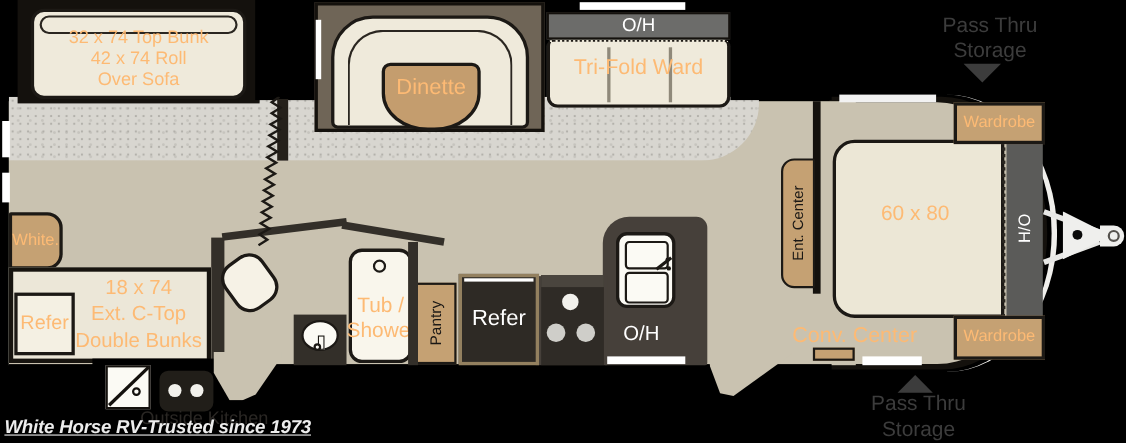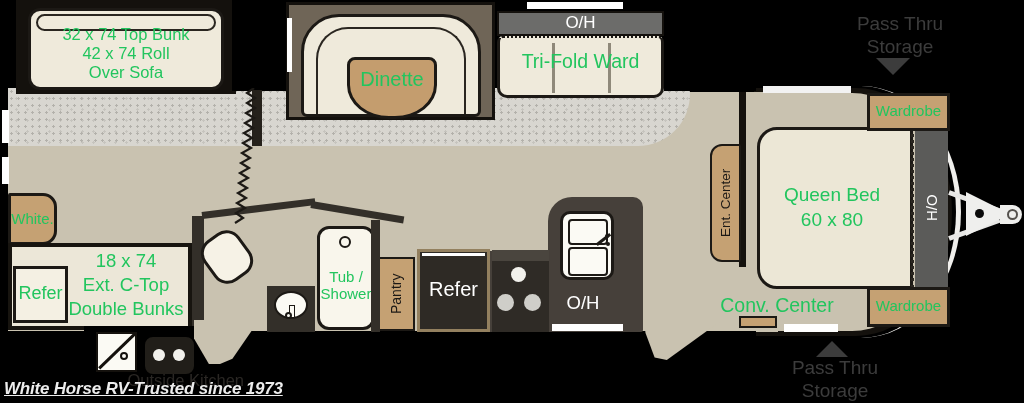--- a/index.html
+++ b/index.html
@@ -1,19 +1,19 @@
 <!DOCTYPE html>
 <html><head>
 <meta charset="utf-8">
 <style>
   html,body{margin:0;padding:0;background:#000;}
   .canvas{position:relative;width:1024px;height:403px;background:#000;overflow:hidden;
           font-family:"Liberation Sans",sans-serif;color:#1b1815;}
   .abs{position:absolute;}
-  .lbl{position:absolute;text-align:center;color:#22c55e;line-height:1.2;}
+  .lbl{position:absolute;text-align:center;color:#fdba74;line-height:1.2;}
   .lbl span{display:block;}
   .tan{background:#c5a173;border:3px solid #1c1915;box-sizing:border-box;}
   .cream{background:#efeadb;border:3px solid #1c1915;box-sizing:border-box;}
   .wallc{background:#332f29;}
   .vtext{writing-mode:vertical-rl;transform:rotate(180deg);display:flex;align-items:center;justify-content:center;width:100%;height:100%;}
   .speckle{background-color:#d8d6d0;
     background-image:radial-gradient(#b3b1ab 1px,transparent 1.4px),radial-gradient(#c6c4be 1px,transparent 1.4px);
     background-size:7px 7px,11px 11px;background-position:0 0,3px 5px;}
   .circle{border-radius:50%;box-sizing:border-box;}
 </style>
@@ -70,21 +70,20 @@
 
   <div class="abs" style="left:763px;top:86px;width:88px;height:7px;background:#f2f2f2;"></div>
   <div class="abs" style="left:739px;top:92px;width:7px;height:175px;background:#14110d;"></div>
   <div class="abs tan" style="left:710px;top:144px;width:31px;height:118px;border-width:2.5px;border-radius:12px 2px 2px 12px;">
     <div class="vtext" style="font-size:13.5px;">
       <span>Ent. Center</span>
     </div>
   </div>
   <div class="abs" style="left:757px;top:127px;width:156px;height:162px;background:#ece7d6;border:3px solid #1c1915;box-sizing:border-box;border-radius:20px 3px 3px 20px;"></div>
   <div class="lbl" style="left:757px;top:183px;width:150px;font-size:19px;line-height:1.3;">
-    <span>Queen Bed</span>
     <span>60 x 80</span>
   </div>
   <div class="abs" style="left:911px;top:127px;width:0;height:162px;border-left:3px dotted #2a2620;"></div>
   <div class="abs" style="left:915px;top:127px;width:33px;height:162px;background:#5b5b59;">
     <div class="vtext" style="font-size:15px;color:#fff;">
       <span>H/O</span>
     </div>
   </div>
   <div class="abs tan" style="left:867px;top:93px;width:83px;height:38px;"></div>
   <div class="lbl" style="left:867px;top:102px;width:83px;font-size:15px;">
@@ -132,21 +131,21 @@
   <div class="abs wallc" style="left:202px;top:212px;width:114px;height:7px;transform:rotate(-7deg);transform-origin:left center;"></div>
   <div class="abs wallc" style="left:311px;top:201px;width:94px;height:7px;transform:rotate(9.5deg);transform-origin:left center;"></div>
   <div class="abs" style="left:205px;top:232px;width:44px;height:50px;background:#f6f2e6;border:3px solid #1c1915;box-sizing:border-box;border-radius:16px;transform:rotate(-36deg);"></div>
   <div class="abs wallc" style="left:267px;top:286px;width:48px;height:46px;"></div>
   <div class="abs circle" style="left:274px;top:291px;width:34px;height:28px;background:#fbfaf4;border:2.5px solid #1c1915;"></div>
   <div class="abs" style="left:289px;top:305px;width:4px;height:11px;background:#fbfaf4;border:1.5px solid #1c1915;"></div>
   <div class="abs circle" style="left:285px;top:312px;width:7px;height:7px;background:#fbfaf4;border:2px solid #1c1915;"></div>
   <div class="abs" style="left:317px;top:226px;width:58px;height:104px;background:#f9f6ec;border:3px solid #1c1915;box-sizing:border-box;border-radius:12px;">
     <div class="abs circle" style="left:19px;top:7px;width:12px;height:12px;border:2.5px solid #1c1915;"></div>
   </div>
-  <div class="lbl" style="left:315px;top:268px;width:62px;font-size:15px;line-height:1.15;">
+  <div class="lbl" style="left:315px;top:268px;width:62px;font-size:19px;line-height:1.15;">
     <span>Tub /</span>
     <span>Shower</span>
   </div>
   <div class="abs wallc" style="left:371px;top:220px;width:9px;height:112px;"></div>
 
   <div class="abs" style="left:252px;top:90px;width:10px;height:56px;background:#25211b;"></div>
   <svg class="abs" style="left:212px;top:88px;" width="48" height="136" viewBox="0 0 48 136">
     <polyline points="42,0 35,5 43,10 35,15 43,20 34,25 42,30 33,35 41,40 32,45 40,50 31,55 39,60 30,65 38,70 29,75 37,80 28,85 36,90 27,95 35,100 26,105 34,110 25,115 33,120 24,125 31,130 23,135" fill="none" stroke="#1c1915" stroke-width="2.2"></polyline>
   </svg>
 

